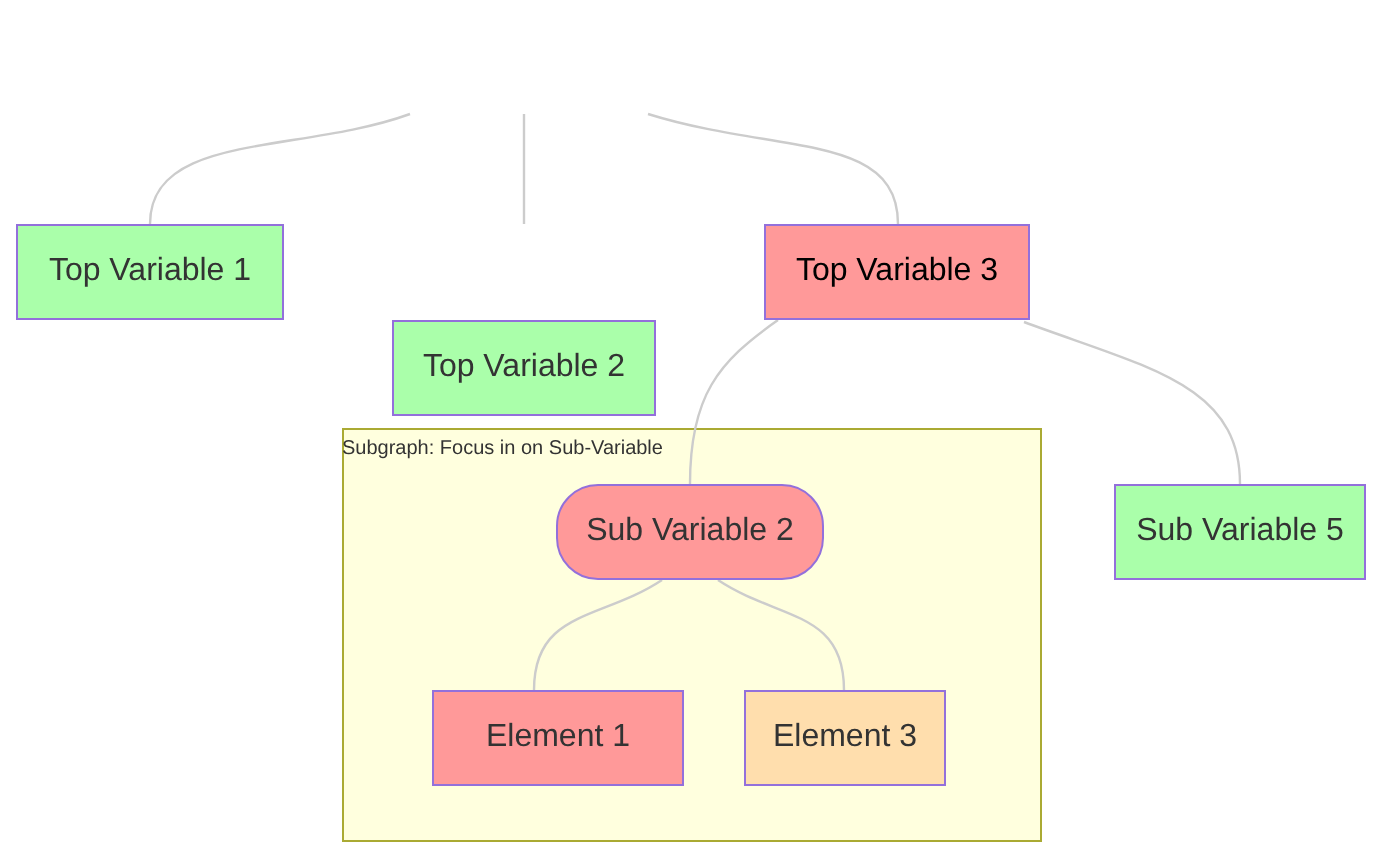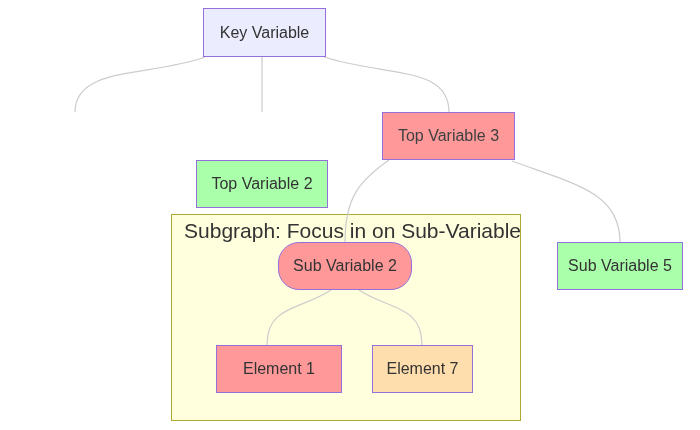--- a/index.html
+++ b/index.html
@@ -7,22 +7,22 @@
     position:relative;width:700px;height:430px;background:#ffffff;
     font-family:"Liberation Sans",sans-serif;overflow:hidden;
   }
   .edge-layer{position:absolute;left:0;top:0;}
   .edge{fill:none;stroke:#cccccc;stroke-width:1.2px;}
   .subgraph{
     position:absolute;left:171px;top:214px;width:350px;height:207px;
     border:1px solid #aaaa33;box-sizing:border-box;background:#ffffde;
   }
   .subgraph-title{
-    position:absolute;left:171px;top:219px;width:350px;text-align:right;
-    font-size:21px;color:#333333;
+    position:absolute;left:171px;top:219px;width:350px;text-align:left;
+    font-size:10px;color:#333333;
   }
   .node{
     position:absolute;display:flex;align-items:center;justify-content:center;
     border:1.4px solid #9370db;box-sizing:border-box;
     font-size:16px;color:#333333;text-align:center;white-space:nowrap;
   }
   #n-key {left:203px;top:8px;  width:123px;height:49px;}
   #n-top1{left:8px;  top:112px;width:134px;height:48px;}
   #n-top2{left:196px;top:112px;width:132px;height:48px;margin-top:48px;}
   #n-top3{left:382px;top:112px;width:133px;height:48px;}
@@ -43,35 +43,35 @@
     <path class="edge" d="M 262,57 L 262,112" stroke="#cccccc"></path>
     <path class="edge" d="M 324,57 C 388,77 449,66 449,112" stroke="#cccccc"></path>
     <path class="edge" d="M 389,160 C 359,181 345,198 345,242" stroke="#cccccc"></path>
     <path class="edge" d="M 512,161 C 574,184 620,192 620,242" stroke="#cccccc"></path>
     <path class="edge" d="M 331,290 C 301,310 267,305 267,345" stroke="#cccccc"></path>
     <path class="edge" d="M 359,290 C 389,310 422,305 422,345" stroke="#cccccc"></path>
   </svg>
 
   <div class="subgraph-title" style="color: rgb(51, 51, 51);">Subgraph: Focus in on Sub-Variable</div>
 
-  <div class="node" id="n-key" style="background: rgb(236, 236, 255); border-color: rgb(147, 112, 219); color: rgb(51, 51, 51);">
-    <span>Key Variable</span>
+  <div class="node" id="n-top1" style="background: rgb(170, 255, 170); border-color: rgb(147, 112, 219); color: rgb(51, 51, 51);">
+    <span>Top Variable 1</span>
   </div>
   <div class="node" id="n-top2" style="background: rgb(170, 255, 170); border-color: rgb(147, 112, 219); color: rgb(51, 51, 51);">
     <span>Top Variable 2</span>
   </div>
-  <div class="node" id="n-top3" style="background: rgb(255, 153, 153); border-color: rgb(147, 112, 219); color: #404040; justify-content: center;">
+  <div class="node" id="n-top3" style="background: rgb(255, 153, 153); border-color: rgb(147, 112, 219); color: #000000; justify-content: center;">
     <span>Top Variable 3</span>
   </div>
   <div class="node" id="n-sub2" style="background: rgb(255, 153, 153); border-color: rgb(147, 112, 219); color: rgb(51, 51, 51);">
     <span>Sub Variable 2</span>
   </div>
   <div class="node" id="n-el1" style="background: rgb(255, 153, 153); border-color: rgb(147, 112, 219); color: rgb(51, 51, 51);">
     <span>Element 1</span>
   </div>
   <div class="node" id="n-el2" style="background: rgb(255, 222, 173); border-color: rgb(147, 112, 219); color: rgb(51, 51, 51);">
-    <span>Element 7</span>
+    <span>Element 3</span>
   </div>
   <div class="node" id="n-sub1" style="background: rgb(170, 255, 170); border-color: rgb(147, 112, 219); color: rgb(51, 51, 51);">
     <span>Sub Variable 5</span>
   </div>
 
 </div>
 
 </body></html>

